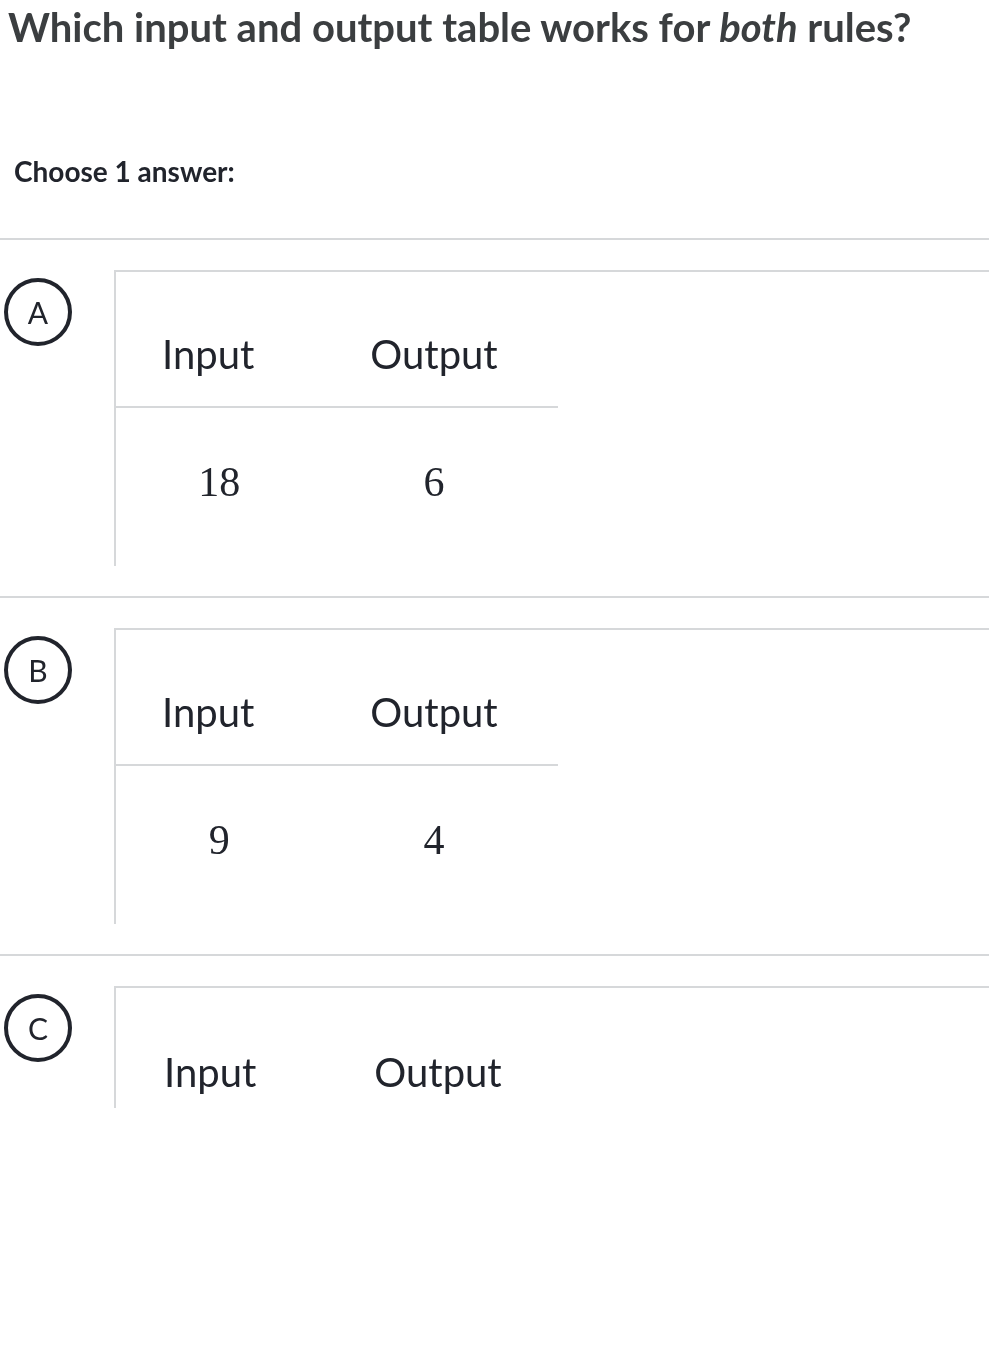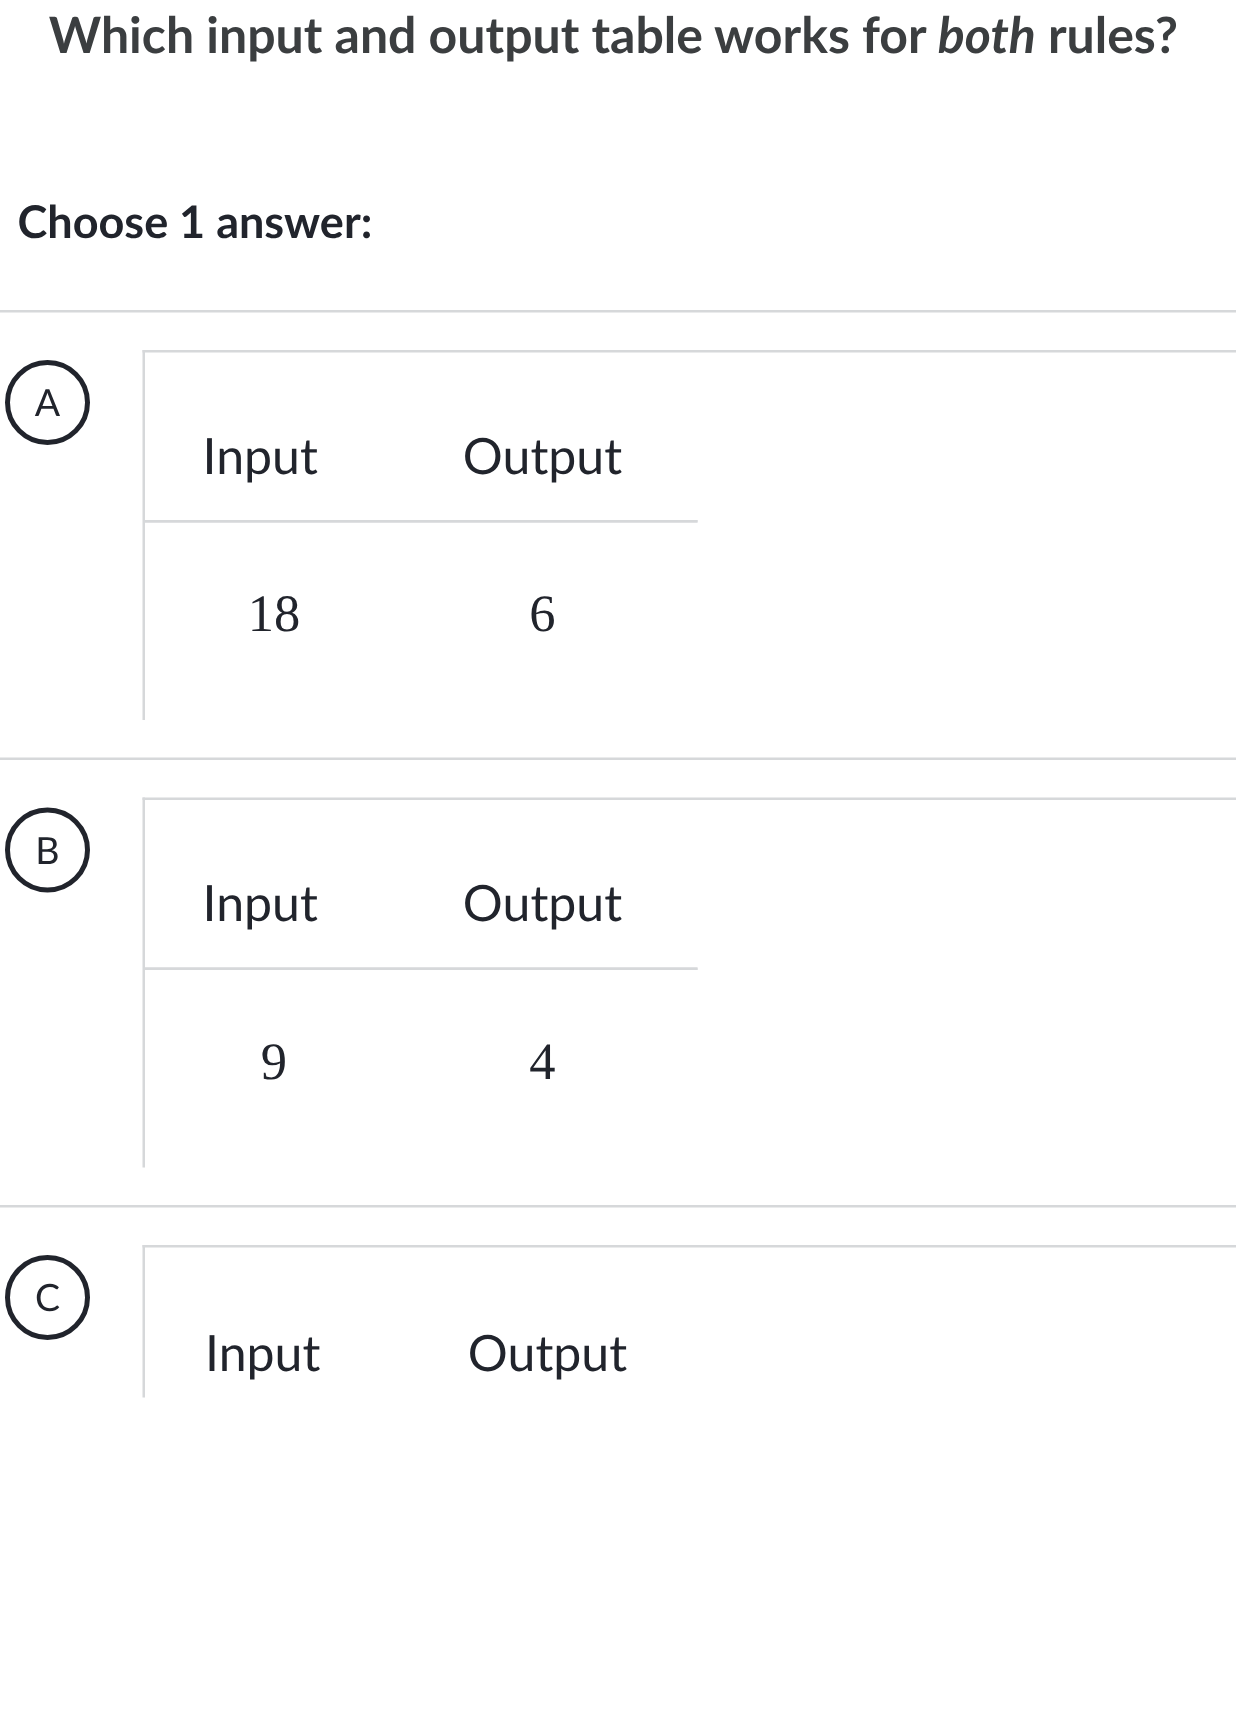--- a/index.html
+++ b/index.html
@@ -10,30 +10,29 @@
     body {
       font-family: -apple-system, BlinkMacSystemFont, 'Segoe UI', 'Lato', sans-serif;
       background: #fff;
       width: 989px;
       color: #21242c;
     }
     .question-text {
       font-size: 40px;
       font-weight: 700;
       color: #3b3e40;
-      padding: 0 22px;
+      padding: 0 8px;
       line-height: 1.35;
       margin-bottom: 100px;
-      margin-left: 17px;
     }
     .question-text .italic {
       font-style: italic;
     }
     .instruction {
-      font-size: 36px;
+      font-size: 28px;
       font-weight: 700;
       color: #21242c;
       padding: 0 14px;
       margin-bottom: 50px;
     }
     .option-row {
       border-top: 2px solid #d6d8da;
       padding: 30px 0 30px 0;
       display: flex;
       align-items: flex-start;

